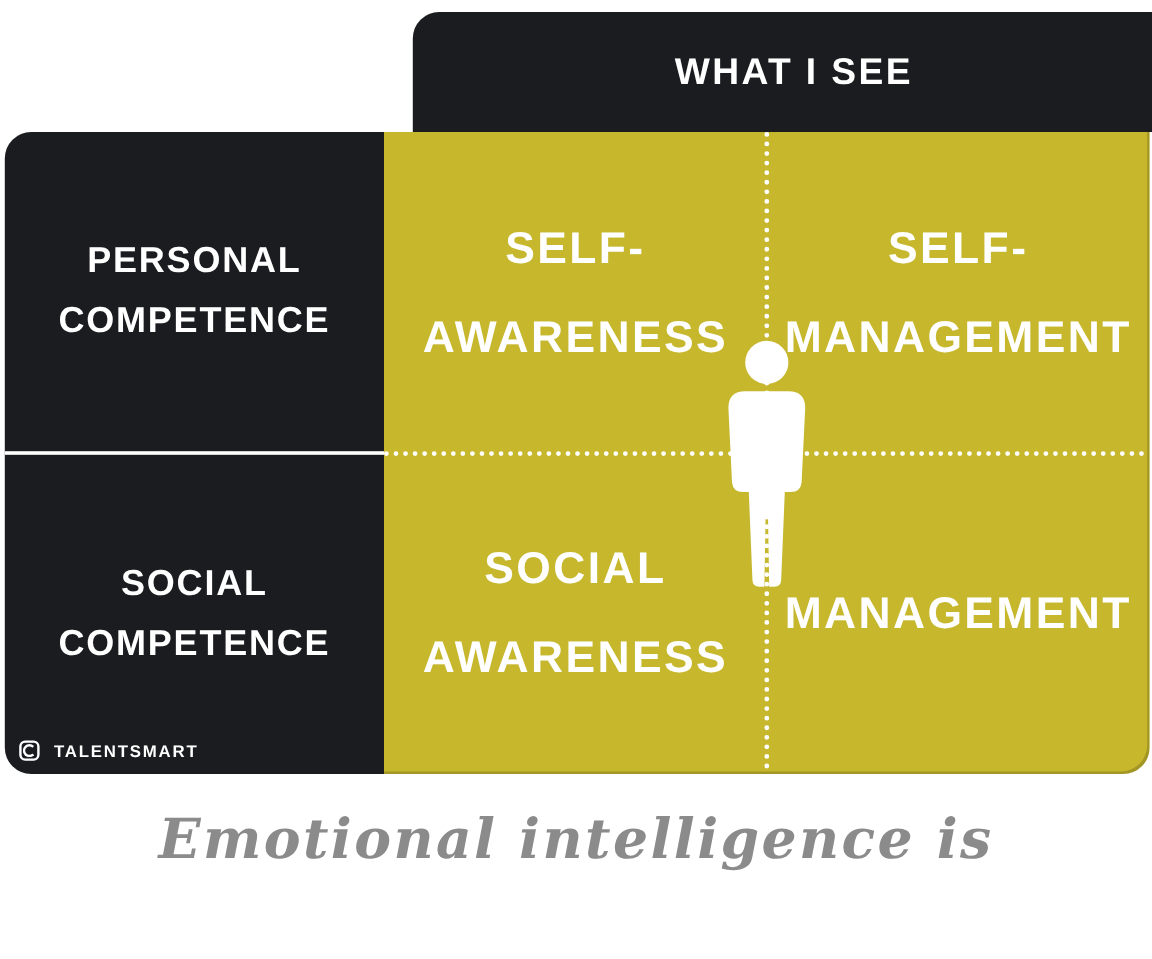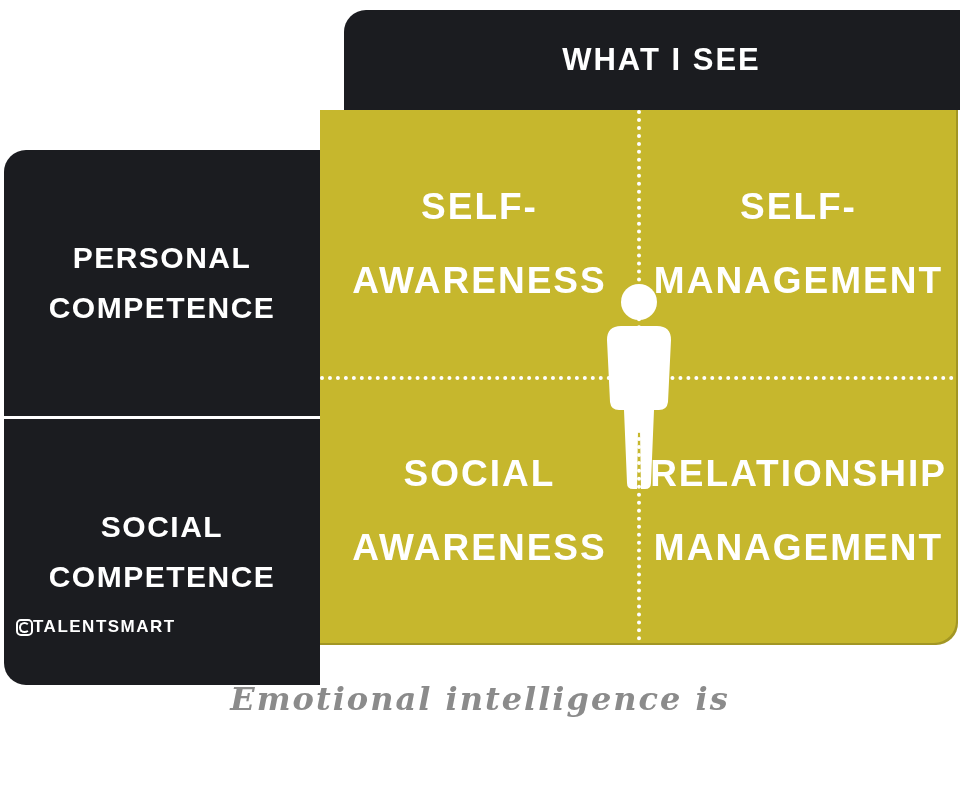--- a/index.html
+++ b/index.html
@@ -23,21 +23,21 @@
   .header-cell{
     flex:1;display:flex;align-items:center;justify-content:center;
     color:var(--text);font-weight:800;font-size:31px;letter-spacing:2px;
   }
   .header-divider{width:3px;background:var(--text);margin-top:10px;}
 
   
   .left-panel{
     position:absolute;left:4px;top:110px;width:316px;height:535px;
     background:var(--panel);border-radius:22px 0 0 22px;
-    display:flex;flex-direction:column;margin-top:40px;
+    display:flex;flex-direction:column;
   }
   .row-cell{
     flex:1;display:flex;flex-direction:column;align-items:center;justify-content:center;
     gap:16px;color:var(--text);font-weight:800;font-size:30px;letter-spacing:1.5px;
     text-align:center;
   }
   .row-divider{height:3px;width:100%;background:var(--text);}
 
   
   .grid{
@@ -63,37 +63,37 @@
 
   
   .person{
     position:absolute;left:591px;top:282px;width:96px;height:212px;z-index:3;
   }
   .person svg{display:block;width:100%;height:100%;}
 
   
   .brand{
     position:absolute;left:16px;top:617px;z-index:2;
-    display:flex;align-items:center;gap:0;
-    color:var(--text);font-weight:800;font-size:17px;letter-spacing:1.5px;
+    display:flex;align-items:center;gap:12px;
+    color:var(--text);font-weight:800;font-size:14px;letter-spacing:1.5px;
   }
   .brand-mark{
     width:17px;height:17px;border:2px solid var(--text);border-radius:5px;
     display:flex;align-items:center;justify-content:center;
   }
   .brand-mark::after{
     content:"";width:7px;height:7px;border:2px solid var(--text);
     border-right-color:transparent;border-radius:50%;
   }
 
   
   .caption{
     position:absolute;left:0;right:0;top:668px;text-align:center;
     font-family:"DejaVu Serif",serif;font-style:italic;font-weight:bold;
-    font-size:32px;line-height:62px;color:var(--caption);letter-spacing:2px;
+    font-size:46px;line-height:62px;color:var(--caption);letter-spacing:2px;
     text-shadow:1px 1px 0 #ffffff;
   }
 </style>
 </head>
 <body>
 
 <div class="stage">
 
   <div class="header-bar">
     <div class="header-cell">WHAT I SEE</div>
@@ -119,21 +119,20 @@
     </div>
     <div class="quad">
       <span>SELF-</span>
       <span>MANAGEMENT</span>
     </div>
     <div class="quad">
       <span>SOCIAL</span>
       <span>AWARENESS</span>
     </div>
     <div class="quad">
-      <span>RELATIONSHIP</span>
       <span>MANAGEMENT</span>
     </div>
     <div class="vdots"></div>
     <div class="hdots"></div>
   </div>
 
   <div class="person">
     <svg viewBox="0 0 96 212" xmlns="http://www.w3.org/2000/svg" aria-hidden="true">
       <circle cx="48" cy="20" r="18" fill="#ffffff"></circle>
       <path fill="#ffffff" d="M 30 44

